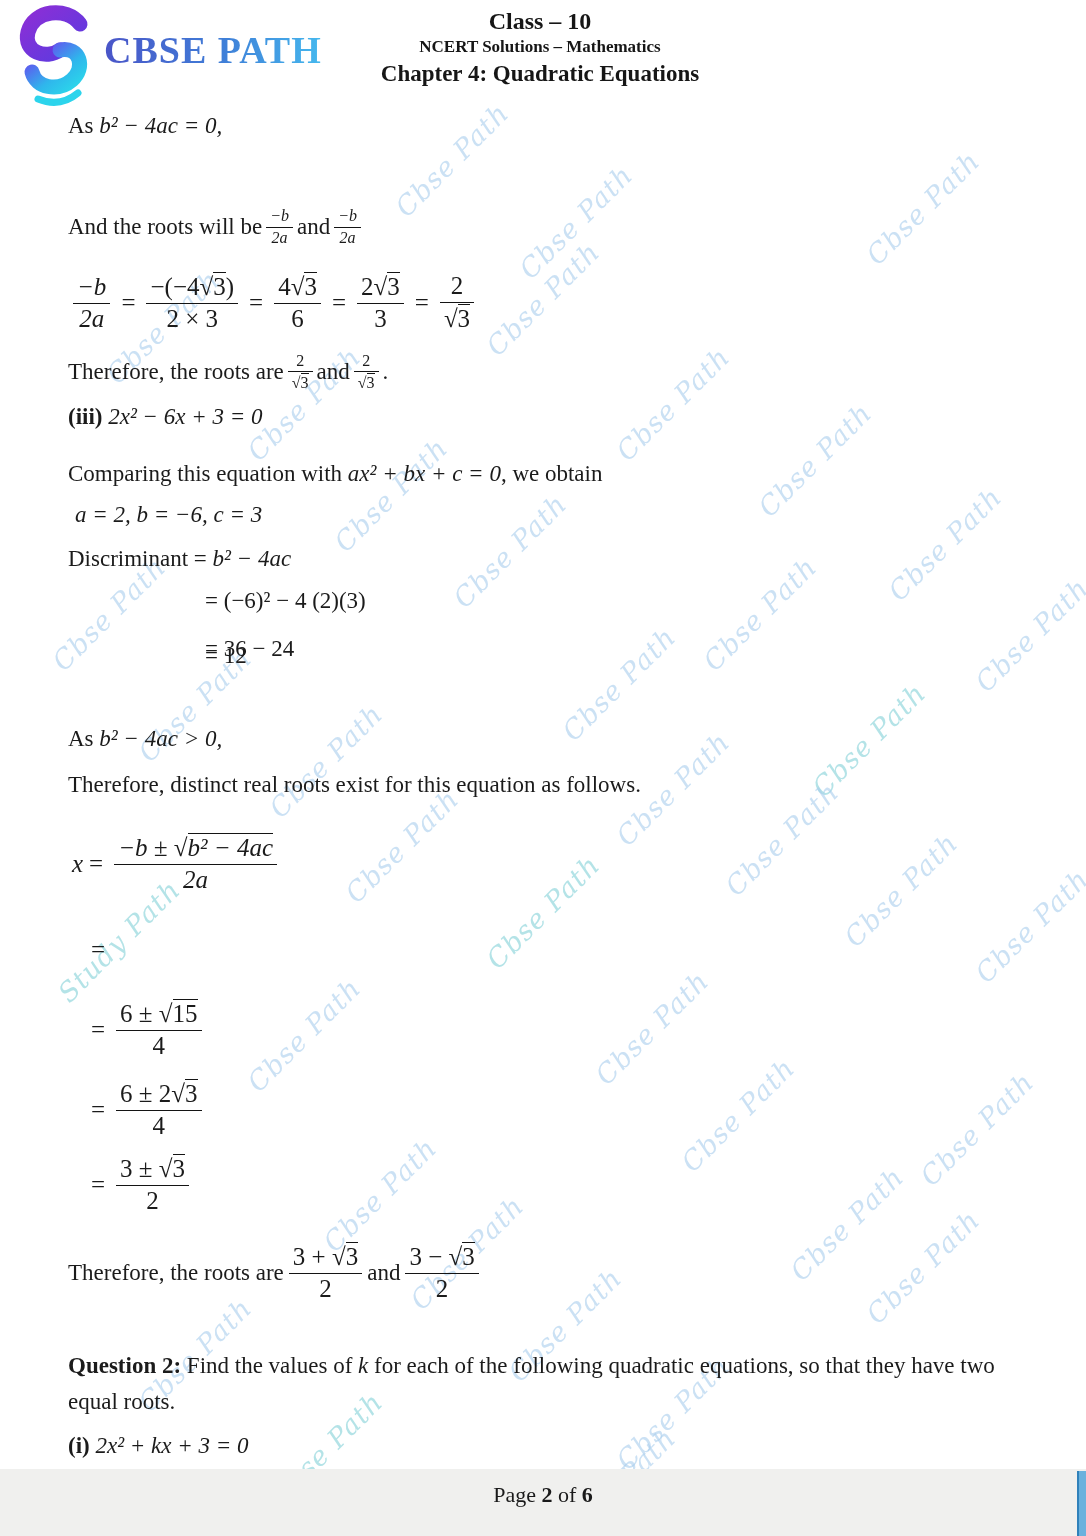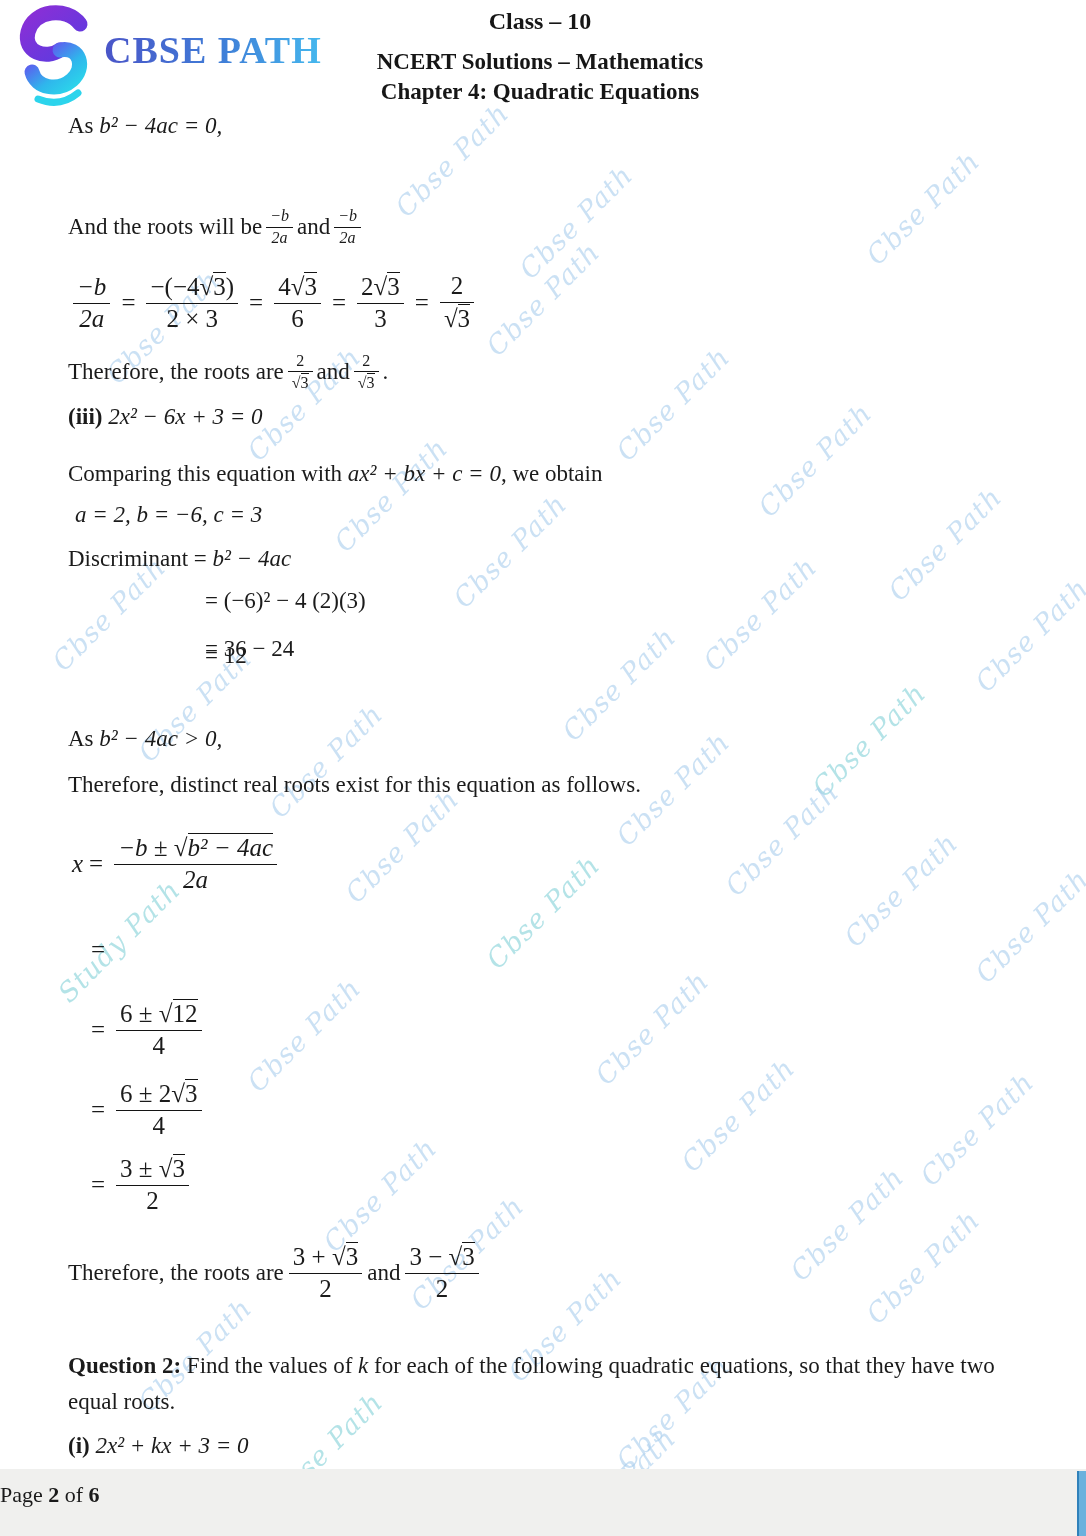--- a/index.html
+++ b/index.html
@@ -11,40 +11,40 @@
       font-family:"DejaVu Serif",serif;font-style:italic;font-size:27px;
       white-space:nowrap;letter-spacing:1px;}
   
   .hdr{position:absolute;top:0;left:0;width:100%;height:110px;}
   .logo-wrap{position:absolute;left:8px;top:2px;width:96px;height:104px;}
   .brand{position:absolute;left:104px;top:28px;font-size:38px;font-weight:bold;letter-spacing:1px;
          background:linear-gradient(90deg,#4a55c8 0%,#3f7fd8 55%,#45b8ee 100%);
          -webkit-background-clip:text;background-clip:text;color:transparent;}
   .head-center{position:absolute;left:300px;top:8px;width:480px;text-align:center;font-weight:bold;color:#161616;}
   .hl1{font-size:24px;}
-  .hl2{font-size:23px;margin-top:14px;}
+  .hl2{font-size:17px;margin-top:2px;}
   .hl3{font-size:23px;margin-top:4px;}
   
   .ln{position:absolute;left:68px;font-size:23px;white-space:nowrap;}
   .mx{font-style:italic;}
   .fx{display:flex;align-items:center;}
   .frac{display:inline-block;text-align:center;vertical-align:middle;margin:0 5px;}
   .fn{display:block;border-bottom:1.6px solid #141414;padding:0 4px 1px 4px;line-height:1.15;}
   .fd{display:block;padding:1px 4px 0 4px;line-height:1.15;}
   .sf{font-size:16px;margin:0 4px;}
   .eqf{font-size:25px;}
   .es{margin:0 6px;}
   .vin{border-top:1.6px solid #141414;display:inline-block;line-height:1.1;padding-top:0px;}
   .sq{font-style:normal;}
   .ind{left:205px;}
   .bold{font-weight:bold;}
   .wrap{white-space:normal;width:928px;line-height:1.55;}
   
   .footer{position:absolute;left:0;top:1469px;width:100%;height:67px;background:#f0f0ee;
-          text-align:left;font-size:22px;padding-top:13px;box-sizing:border-box;color:#1a1a1a;}
+          text-align:center;font-size:22px;padding-top:13px;box-sizing:border-box;color:#1a1a1a;}
   .scroll{position:absolute;right:0;top:1471px;width:7px;height:65px;background:#6ab1dd;border-left:2px solid #2f81ba;}
 </style>
 </head>
 <body>
 
 <div class="page">
 
   <div class="wm-layer">
       <span class="wm" style="left: 452px; top: 160px; color: rgba(168, 205, 236, 0.6);">Cbse Path</span>
       <span class="wm" style="left: 576px; top: 222px; color: rgba(168, 205, 236, 0.6);">Cbse Path</span>
@@ -208,21 +208,21 @@
 
   <div class="ln fx eqf" style="top:912px;left:85px;height:76px">
     <span class="es">=</span>
     <span class="frac">
       </span>
   </div>
 
   <div class="ln fx eqf" style="top:998px;left:85px;height:64px">
     <span class="es">=</span>
     <span class="frac">
-        <span class="fn">6 ± <span class="sq">√</span><span class="vin">12</span></span>
+        <span class="fn">6 ± <span class="sq">√</span><span class="vin">15</span></span>
         <span class="fd">4</span>
       </span>
   </div>
 
   <div class="ln fx eqf" style="top:1078px;left:85px;height:64px">
     <span class="es">=</span>
     <span class="frac">
         <span class="fn">6 ± 2<span class="sq">√</span><span class="vin">3</span></span>
         <span class="fd">4</span>
       </span>

